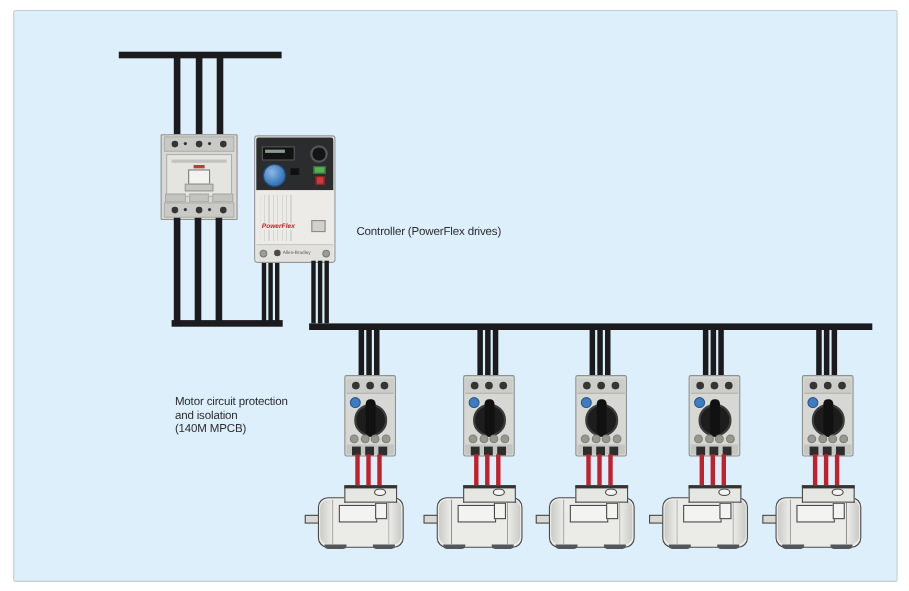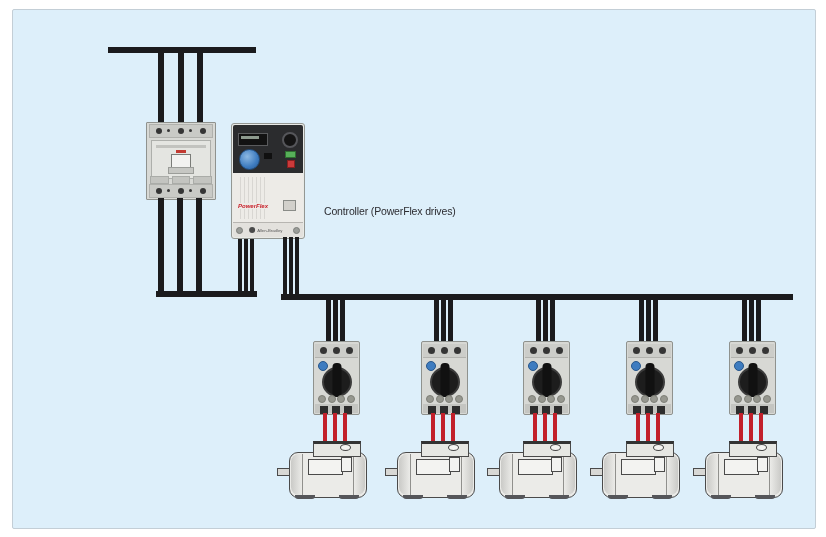--- a/index.html
+++ b/index.html
@@ -192,20 +192,23 @@
       </div>
     </div>
 
     <div class="lbl" style="left:311px;top:175px;margin-top:20px;">Controller (PowerFlex drives)</div>
 
     <div class="wire" style="left:270px;top:227px;width:4px;height:57px;"></div>
     <div class="wire" style="left:276px;top:227px;width:4px;height:57px;"></div>
     <div class="wire" style="left:282px;top:227px;width:4px;height:57px;"></div>
     <div class="wire" style="left:268px;top:284px;width:512px;height:6px;"></div>
 
+    <div class="lbl" style="left:146px;top:349px;width:130px;">Motor circuit protection
+and isolation
+(140M MPCB)</div>
 
     <div class="u1">
       <div class="drop">
           <i></i>
           <i></i>
           <i></i>
         </div>
       <div class="mpcb">
         <div class="m-top">
           <span class="dot" style="left:5px;top:3px;width:7px;height:7px;"></span>

